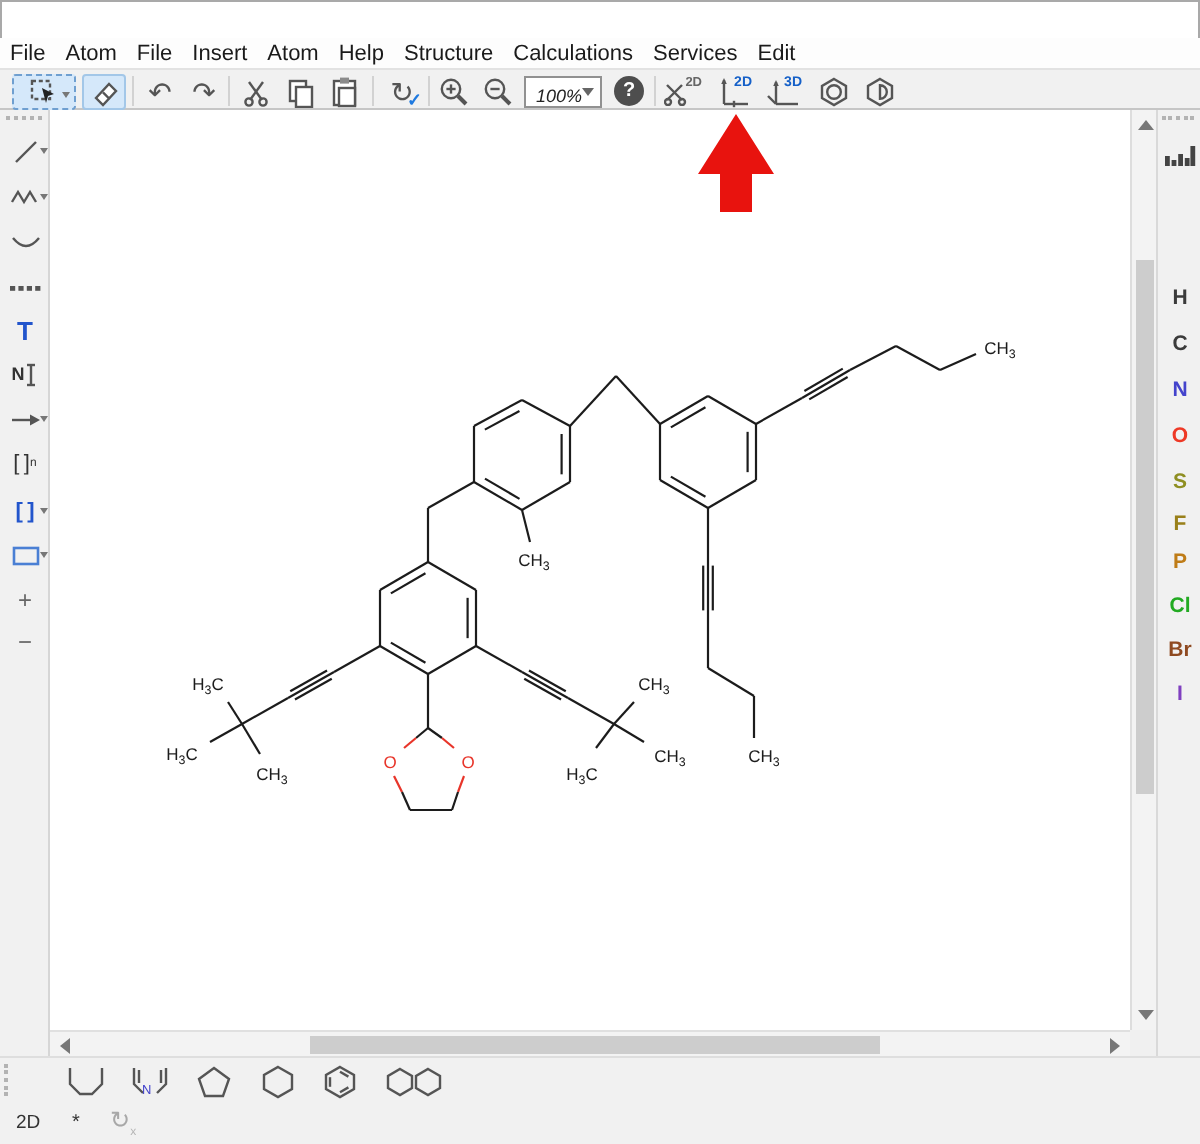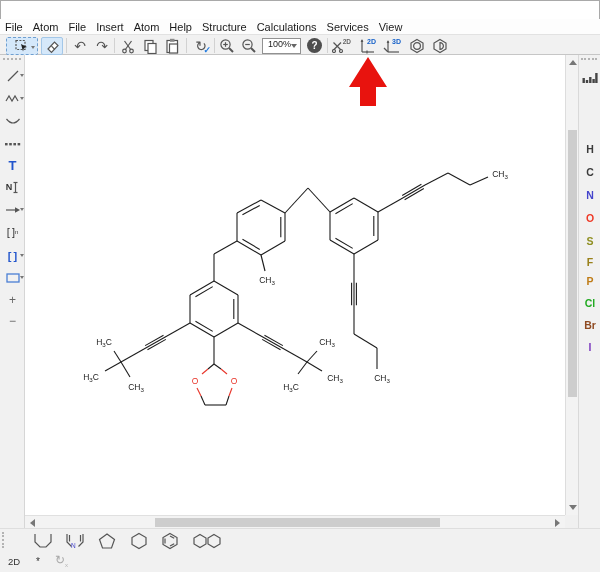--- a/index.html
+++ b/index.html
@@ -26,21 +26,21 @@
   
   .toolbar { position:absolute; left:0; top:34px; width:600px; height:21px; background:#f1f1f1;
              border-top:1px solid #e2e2e2; border-bottom:1px solid #c6c6c6; }
   .tbtn { position:absolute; top:2px; height:18px; display:flex; align-items:center;
           justify-content:center; color:#555; }
   .tbtn.active-blue { background:#d5e8fa; border:1px solid #a3c7e8; border-radius:2px; }
   .tbtn.dashed { border:1px dashed #6f9fd0; }
   .tsep { position:absolute; top:3px; width:1px; height:15px; background:#d2d2d2; }
   .glyph { font-size:14px; line-height:14px; color:#555; }
   .combo { position:absolute; top:3px; height:16px; background:#fff; border:1px solid #919191;
-           font-size:9px; color:#222; display:flex; align-items:flex-start; padding-left:5px; }
+           font-size:9px; color:#222; display:flex; align-items:flex-end; padding-left:5px;font-style:italic; }
   .combo .chev { position:absolute; right:3px; top:5px; width:0; height:0;
                  border-left:3px solid transparent; border-right:3px solid transparent;
                  border-top:4px solid #666; }
   .help-btn { position:absolute; top:3px; width:15px; height:15px; border-radius:50%;
               background:#4e4e4e; color:#fff; font-size:10px; font-weight:bold;
               display:flex; align-items:center; justify-content:center; }
   .tag2d { position:absolute; font-size:7px; font-weight:bold; color:#1560c8; }
   .tag-grey { position:absolute; font-size:6.5px; font-weight:bold; color:#666; }
 
   
@@ -103,21 +103,21 @@
   <div class="menubar">
     <span class="menu-item">File</span>
     <span class="menu-item">Atom</span>
     <span class="menu-item">File</span>
     <span class="menu-item">Insert</span>
     <span class="menu-item">Atom</span>
     <span class="menu-item">Help</span>
     <span class="menu-item">Structure</span>
     <span class="menu-item">Calculations</span>
     <span class="menu-item">Services</span>
-    <span class="menu-item">View</span>
+    <span class="menu-item">Edit</span>
   </div>
 
   <div class="toolbar">
     <div class="tbtn active-blue dashed" style="left:6px;width:32px;">
       <svg class="iconsvg" width="14" height="14" viewBox="0 0 14 14">
         <rect x="1" y="1.5" width="9" height="9" stroke-dasharray="2 1.4"></rect>
         <polygon points="6,5 12,8 9,9 8,12.5" fill="#222" stroke="none"></polygon>
       </svg>
       <span class="mini-caret" style="right:2px;"></span>
     </div>

